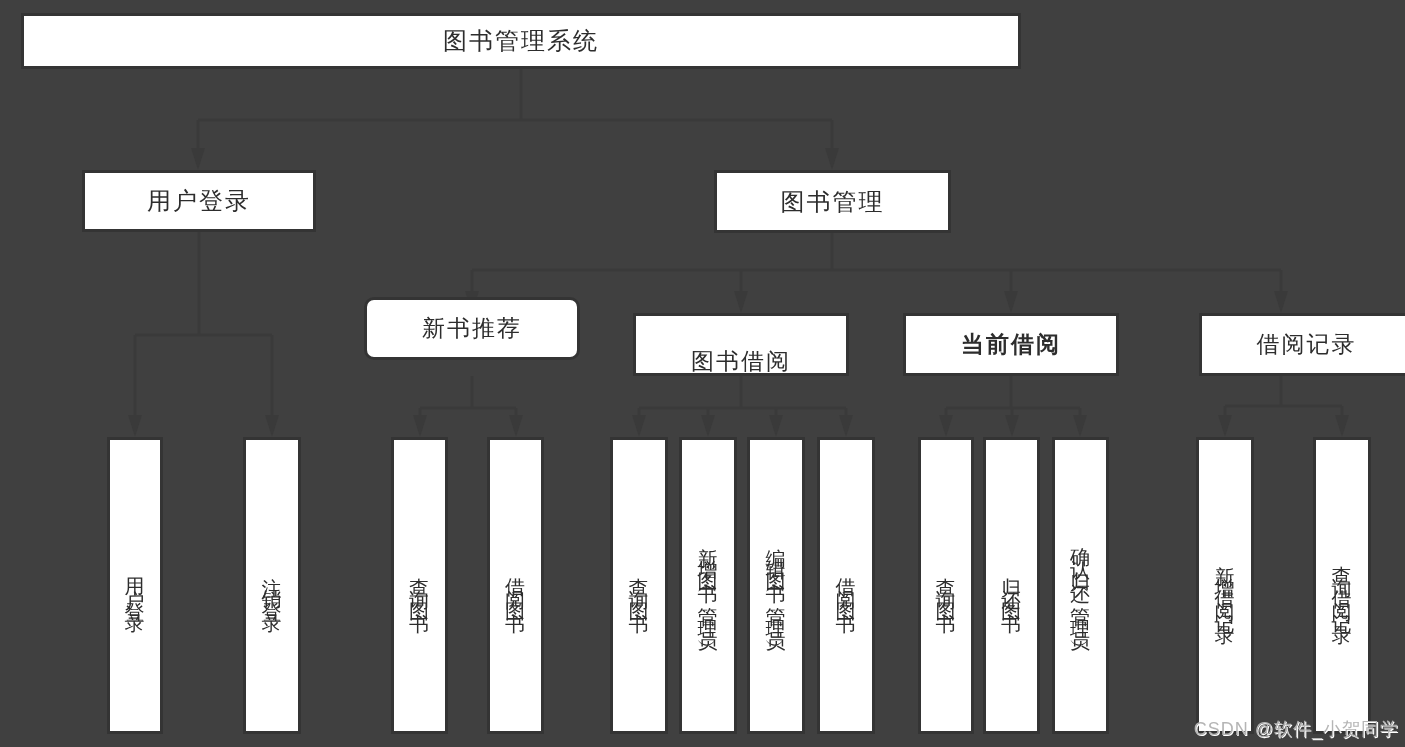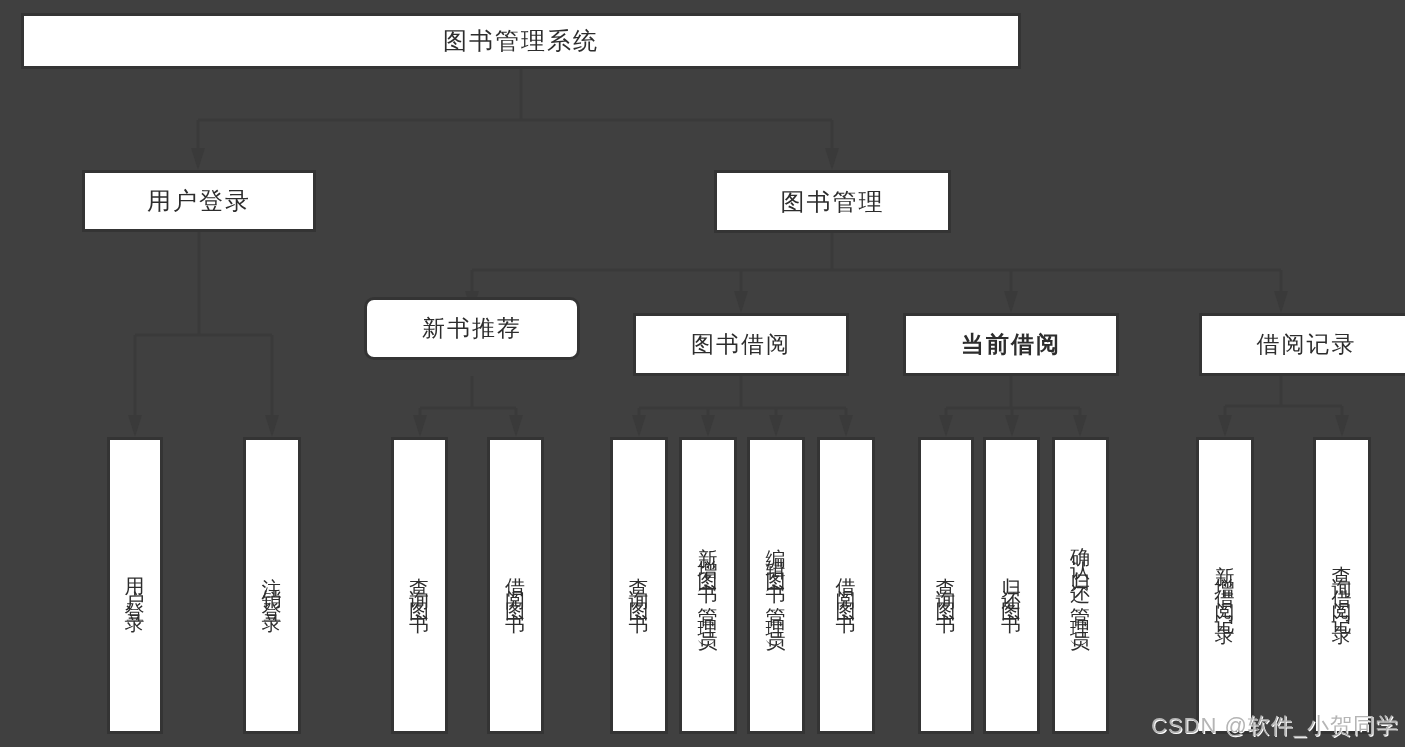--- a/index.html
+++ b/index.html
@@ -39,21 +39,21 @@
     text-orientation: mixed;
     font-size: 20px;
     letter-spacing: 12px;
     line-height: 1;
     white-space: nowrap;
   }
   .watermark {
     position: absolute;
     right: 6px;
     bottom: 6px;
-    font-size: 22px;
+    font-size: 18px;
     letter-spacing: 1px;
     text-shadow: 1px 1px 0 #ffffff;
     white-space: nowrap;
   }
 </style>
 </head>
 <body>
 
 <div class="canvas">
 
@@ -104,21 +104,21 @@
   <div class="node h" style="left: 82px; top: 170px; width: 234px; height: 62px; border-color: rgb(52, 52, 52); color: rgb(45, 45, 45);">
     <span class="lbl">用户登录</span>
   </div>
   <div class="node h" style="left: 714px; top: 170px; width: 237px; height: 63px; border-color: rgb(52, 52, 52); color: rgb(45, 45, 45);">
     <span class="lbl">图书管理</span>
   </div>
 
   <div class="node h l3" style="left: 364px; top: 297px; width: 216px; height: 63px; border-color: rgb(52, 52, 52); color: rgb(45, 45, 45); border-radius: 10px;">
     <span class="lbl">新书推荐</span>
   </div>
-  <div class="node h l3" style="left: 633px; top: 313px; width: 216px; height: 63px; border-color: rgb(52, 52, 52); color: rgb(45, 45, 45);">
+  <div class="node h l3" style="left: 633px; top: 313px; width: 216px; height: 63px; border-color: rgb(52, 52, 52); color: rgb(45, 45, 45); align-items: flex-end;">
     <span class="lbl">图书借阅</span>
   </div>
   <div class="node h l3" style="left: 903px; top: 313px; width: 216px; height: 63px; border-color: rgb(52, 52, 52); color: rgb(45, 45, 45); font-weight: bold;">
     <span class="lbl">当前借阅</span>
   </div>
   <div class="node h l3" style="left: 1173px; top: 313px; width: 215px; height: 63px; border-color: rgb(52, 52, 52); color: rgb(45, 45, 45); margin-left: 26px;">
     <span class="lbl">借阅记录</span>
   </div>
 
   <div class="node v" style="left: 107px; top: 437px; width: 56px; height: 297px; border-color: rgb(52, 52, 52); color: rgb(45, 45, 45);">

